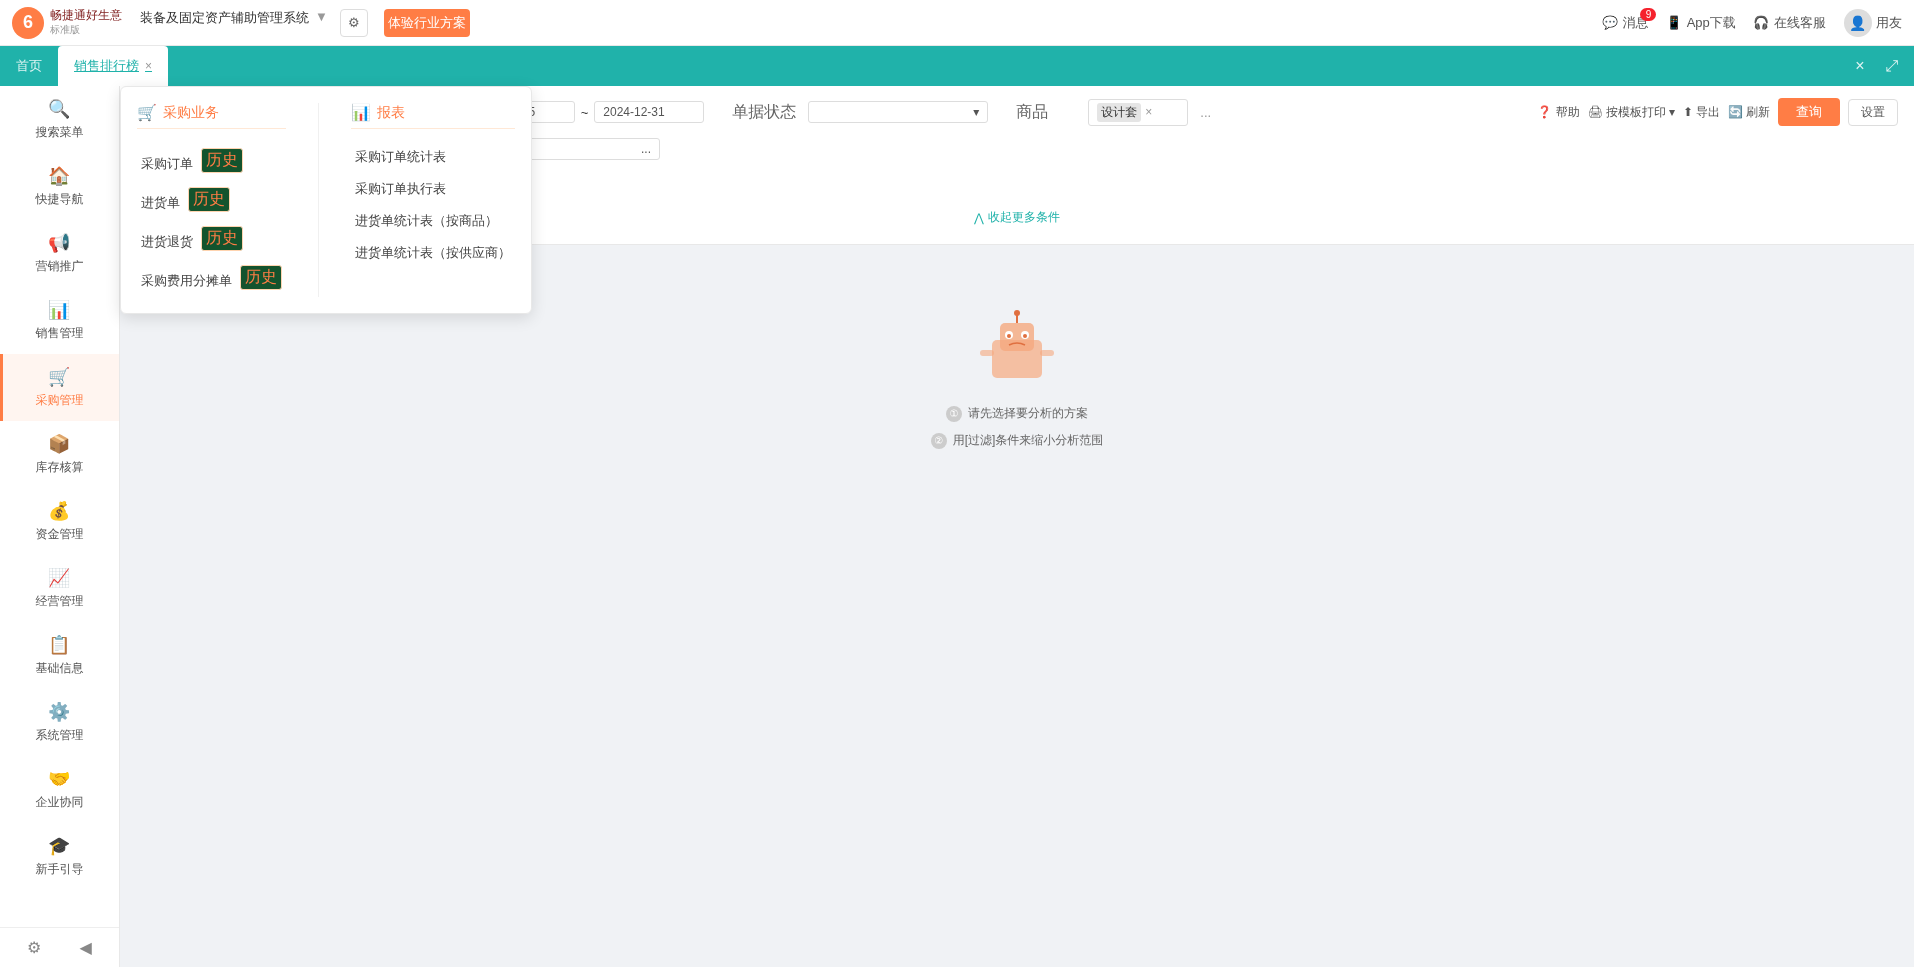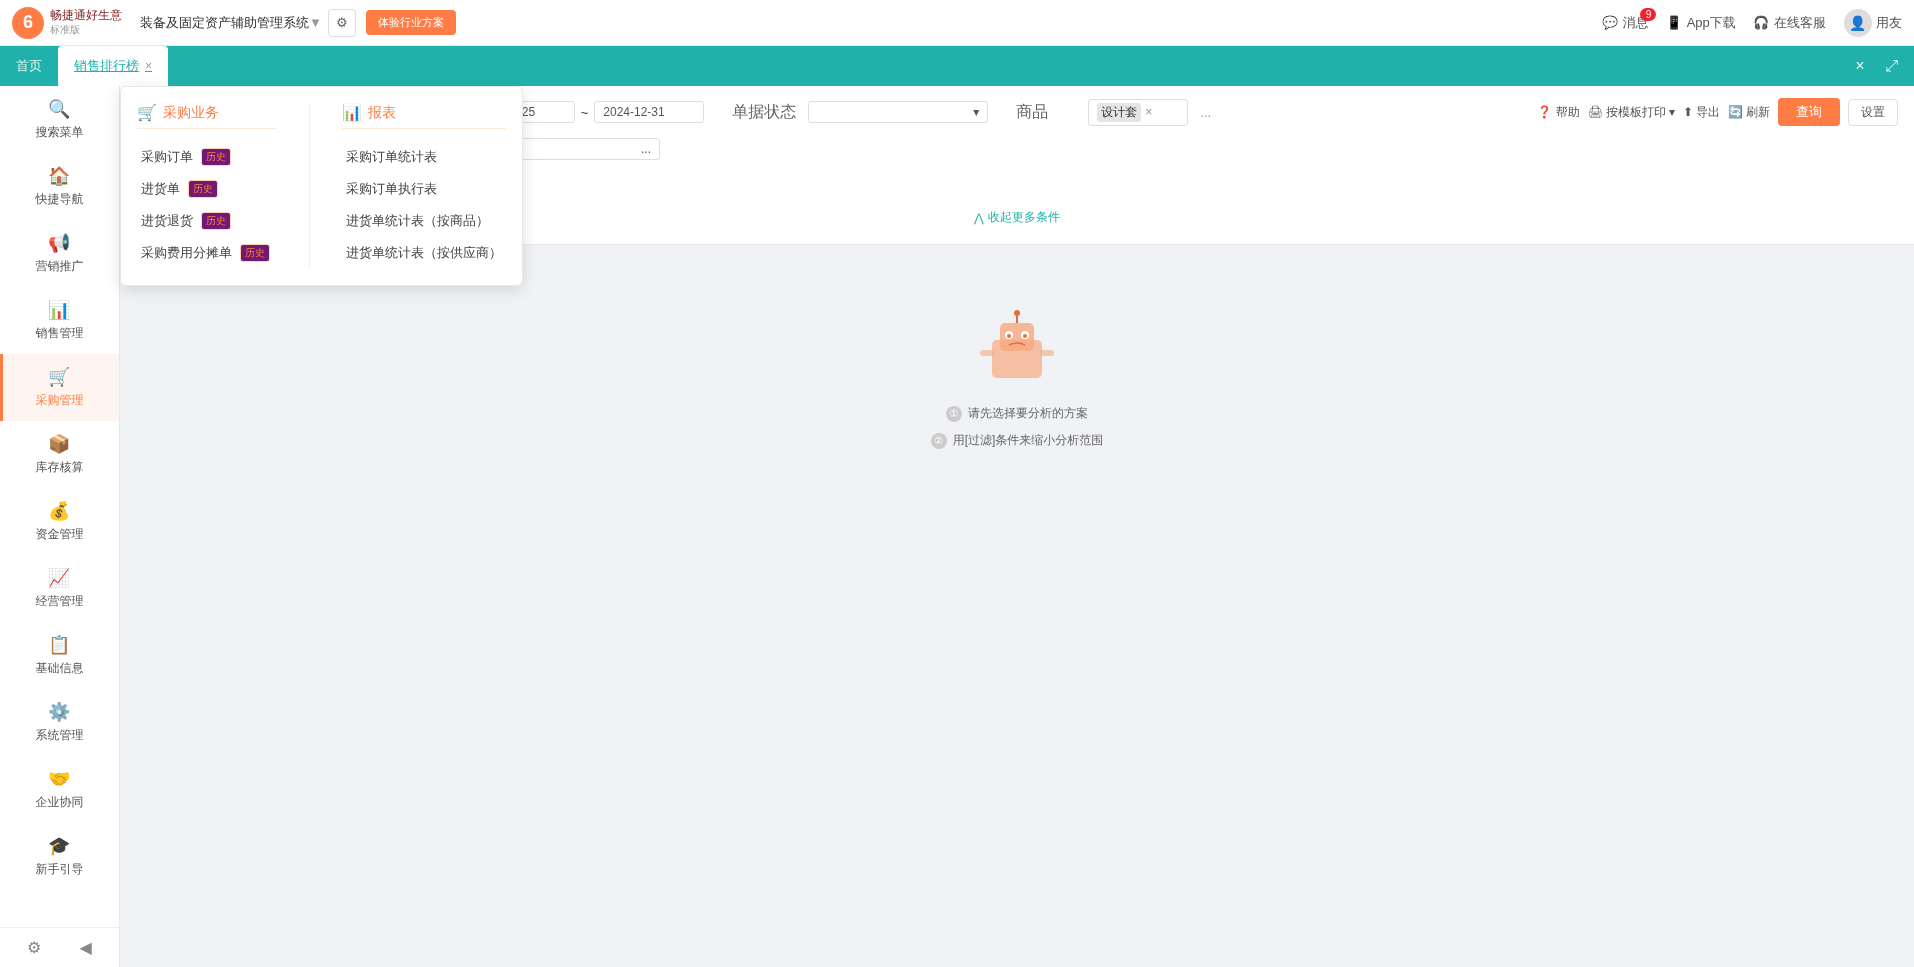--- a/index.html
+++ b/index.html
@@ -26,32 +26,32 @@
       width: 32px; height: 32px;
       background: #ff7d45;
       border-radius: 50%;
       display: flex; align-items: center; justify-content: center;
       color: #fff; font-size: 18px; font-weight: bold;
     }
     .logo-text { font-size: 12px; color: #7f1d1d; line-height: 1.3; }
     .logo-badge { font-size: 10px; color: #999; }
 
     .system-title {
-      display: flex; align-items: center; 
+      display: flex; gap: 6px;
       color: #333; font-size: 13px; margin-left: 8px;
     }
     .title-dropdown { color: #999; cursor: pointer; }
     .gear-btn {
       width: 28px; height: 28px; border: 1px solid #ddd; border-radius: 4px;
       display: flex; align-items: center; justify-content: center;
       cursor: pointer; margin-left: 6px; color: #666;
     }
     .industry-btn {
       background: #ff7d45; color: #fff; border: none; border-radius: 4px;
-      padding: 5px 12px; cursor: pointer; font-size: 11px; margin-left: 10px;
+      padding: 5px 4px; cursor: pointer; font-size: 13px; margin-left: 10px;
     }
 
     .header-right {
       margin-left: auto;
       display: flex; align-items: center; gap: 18px;
     }
     .header-action {
       display: flex; align-items: center; gap: 4px;
       color: #555; cursor: pointer; font-size: 13px; position: relative;
     }
@@ -225,22 +225,22 @@
       margin-bottom: 12px; padding-bottom: 6px;
       border-bottom: 1px solid #ffe8d6;
     }
     .menu-column-title .col-icon { font-size: 16px; }
     .menu-item {
       display: flex; align-items: flex-end; gap: 8px;
       padding: 7px 4px; cursor: pointer; color: #444;
       font-size: 13px;
     }
     .history-badge {
-      background: #701a75; color: #ff7d45; border: 1px solid #ffd4b0;
-      border-radius: 3px; font-size: 10px; padding: 1px 4px;
+      background: #14532d; color: #ff7d45; border: 1px solid #ffd4b0;
+      border-radius: 3px; font-size: 16px; padding: 1px 4px;
     }
     .menu-divider {
       width: 1px; background: #f0f0f0; margin: 0 8px;
     }
 
     
     .rank-row {
       display: flex; align-items: center; gap: 12px;
     }
     .rank-select {

